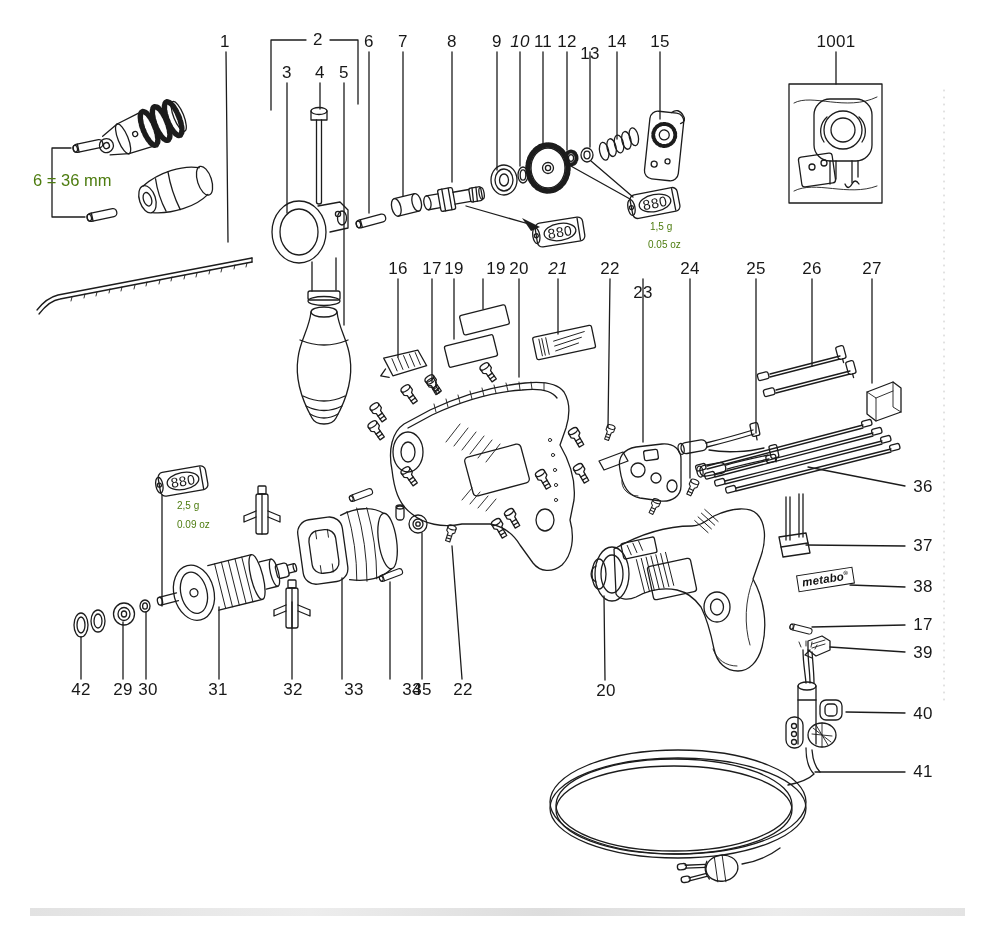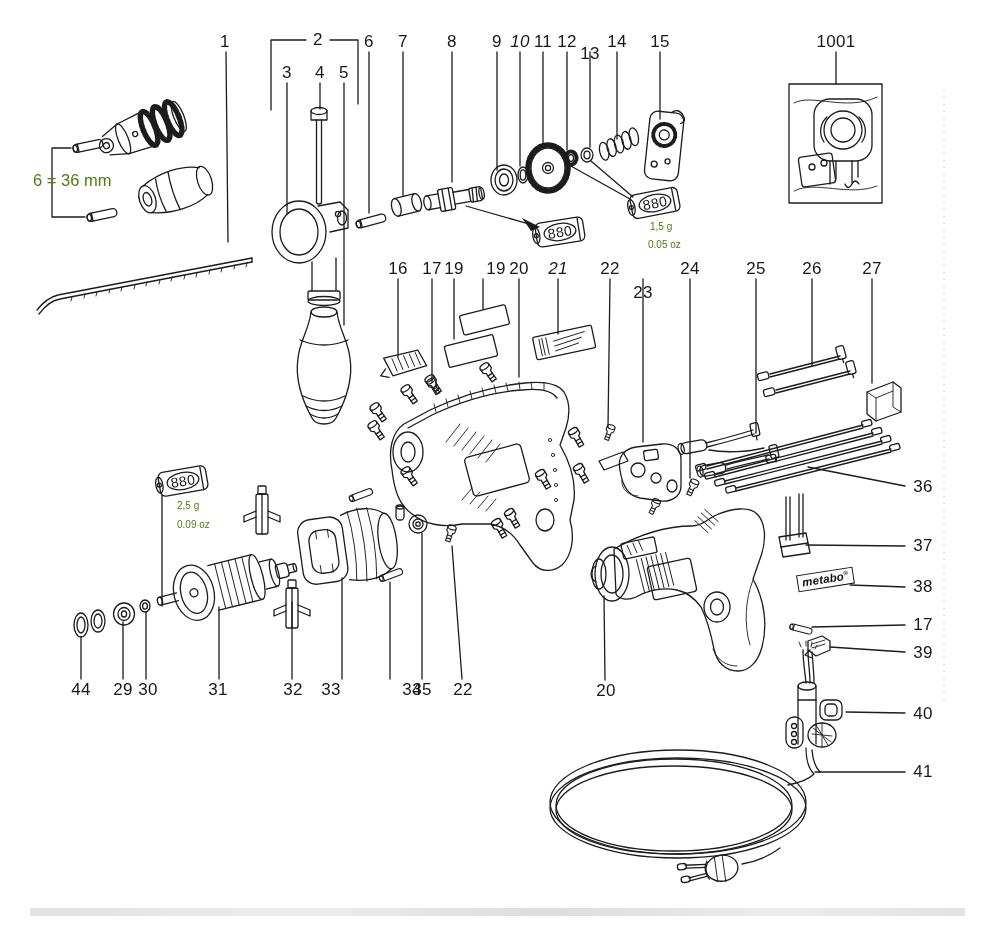--- a/index.html
+++ b/index.html
@@ -549,26 +549,26 @@
       <span class="part-num" style="left: 756px; top: 269px;">25</span>
       <span class="part-num" style="left: 812px; top: 269px;">26</span>
       <span class="part-num" style="left: 872px; top: 269px;">27</span>
       <span class="part-num" style="left: 923px; top: 487px;">36</span>
       <span class="part-num" style="left: 923px; top: 546px; text-align: right;">37</span>
       <span class="part-num" style="left: 923px; top: 587px;">38</span>
       <span class="part-num" style="left: 923px; top: 625px;">17</span>
       <span class="part-num" style="left: 923px; top: 653px; text-align: right;">39</span>
       <span class="part-num" style="left: 923px; top: 714px; text-align: right;">40</span>
       <span class="part-num" style="left: 923px; top: 772px;">41</span>
-      <span class="part-num" style="left: 81px; top: 690px;">44</span>
+      <span class="part-num" style="left: 81px; top: 690px;">42</span>
       <span class="part-num" style="left: 123px; top: 690px;">29</span>
       <span class="part-num" style="left: 148px; top: 690px;">30</span>
       <span class="part-num" style="left: 218px; top: 690px;">31</span>
       <span class="part-num" style="left: 293px; top: 690px;">32</span>
-      <span class="part-num" style="left: 331px; top: 690px;">33</span>
+      <span class="part-num" style="left: 354px; top: 690px;">33</span>
       <span class="part-num" style="left: 412px; top: 690px;">34</span>
       <span class="part-num" style="left: 422px; top: 690px;">35</span>
       <span class="part-num" style="left: 463px; top: 690px;">22</span>
       <span class="part-num" style="left: 606px; top: 691px;">20</span>
     </div>
 
 <div class="txt-left note" style="left:33px;top:180px">6 = 36 mm</div>
 
 <div class="txt tube-label" style="left:183px;top:481px;transform:translate(-50%,-50%) rotate(-10deg)">880</div>
 <div class="txt-left amount" style="left:177px;top:505px">2,5 g</div>

